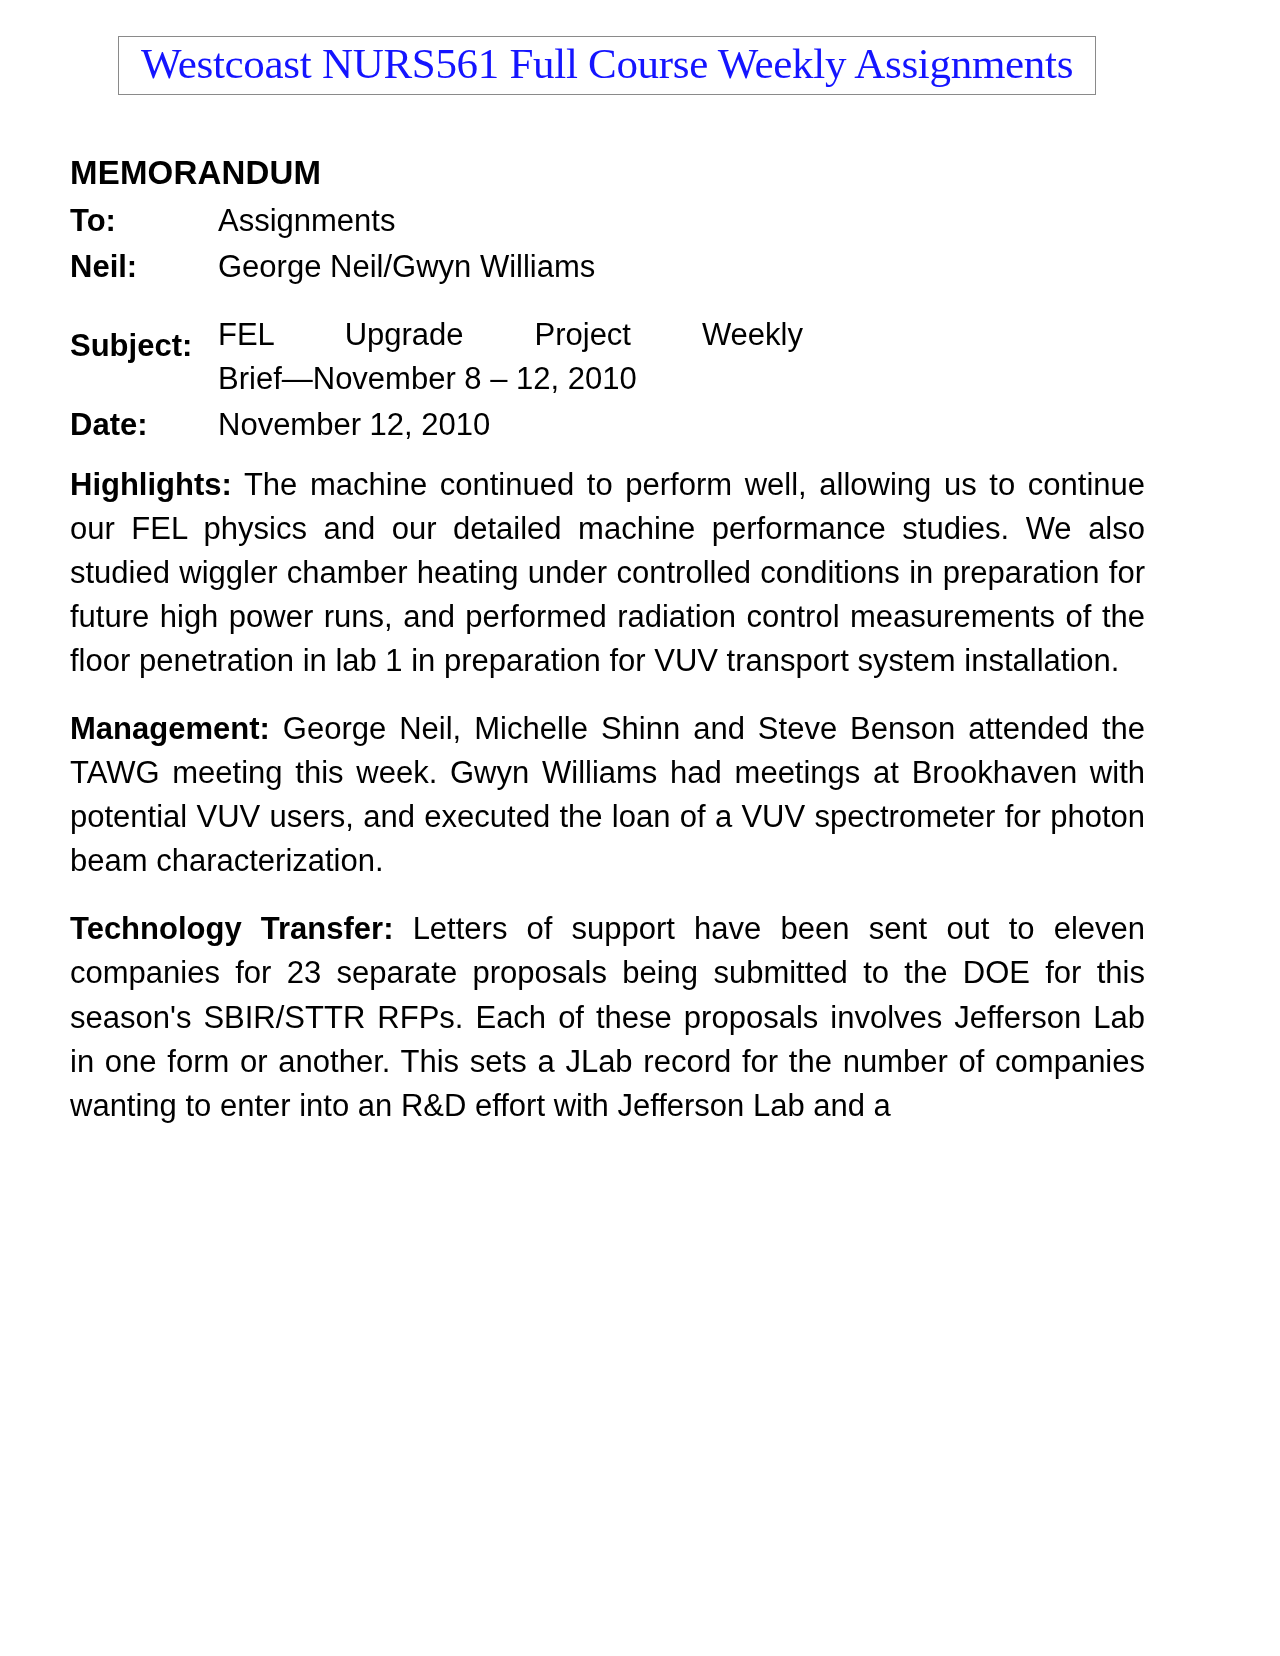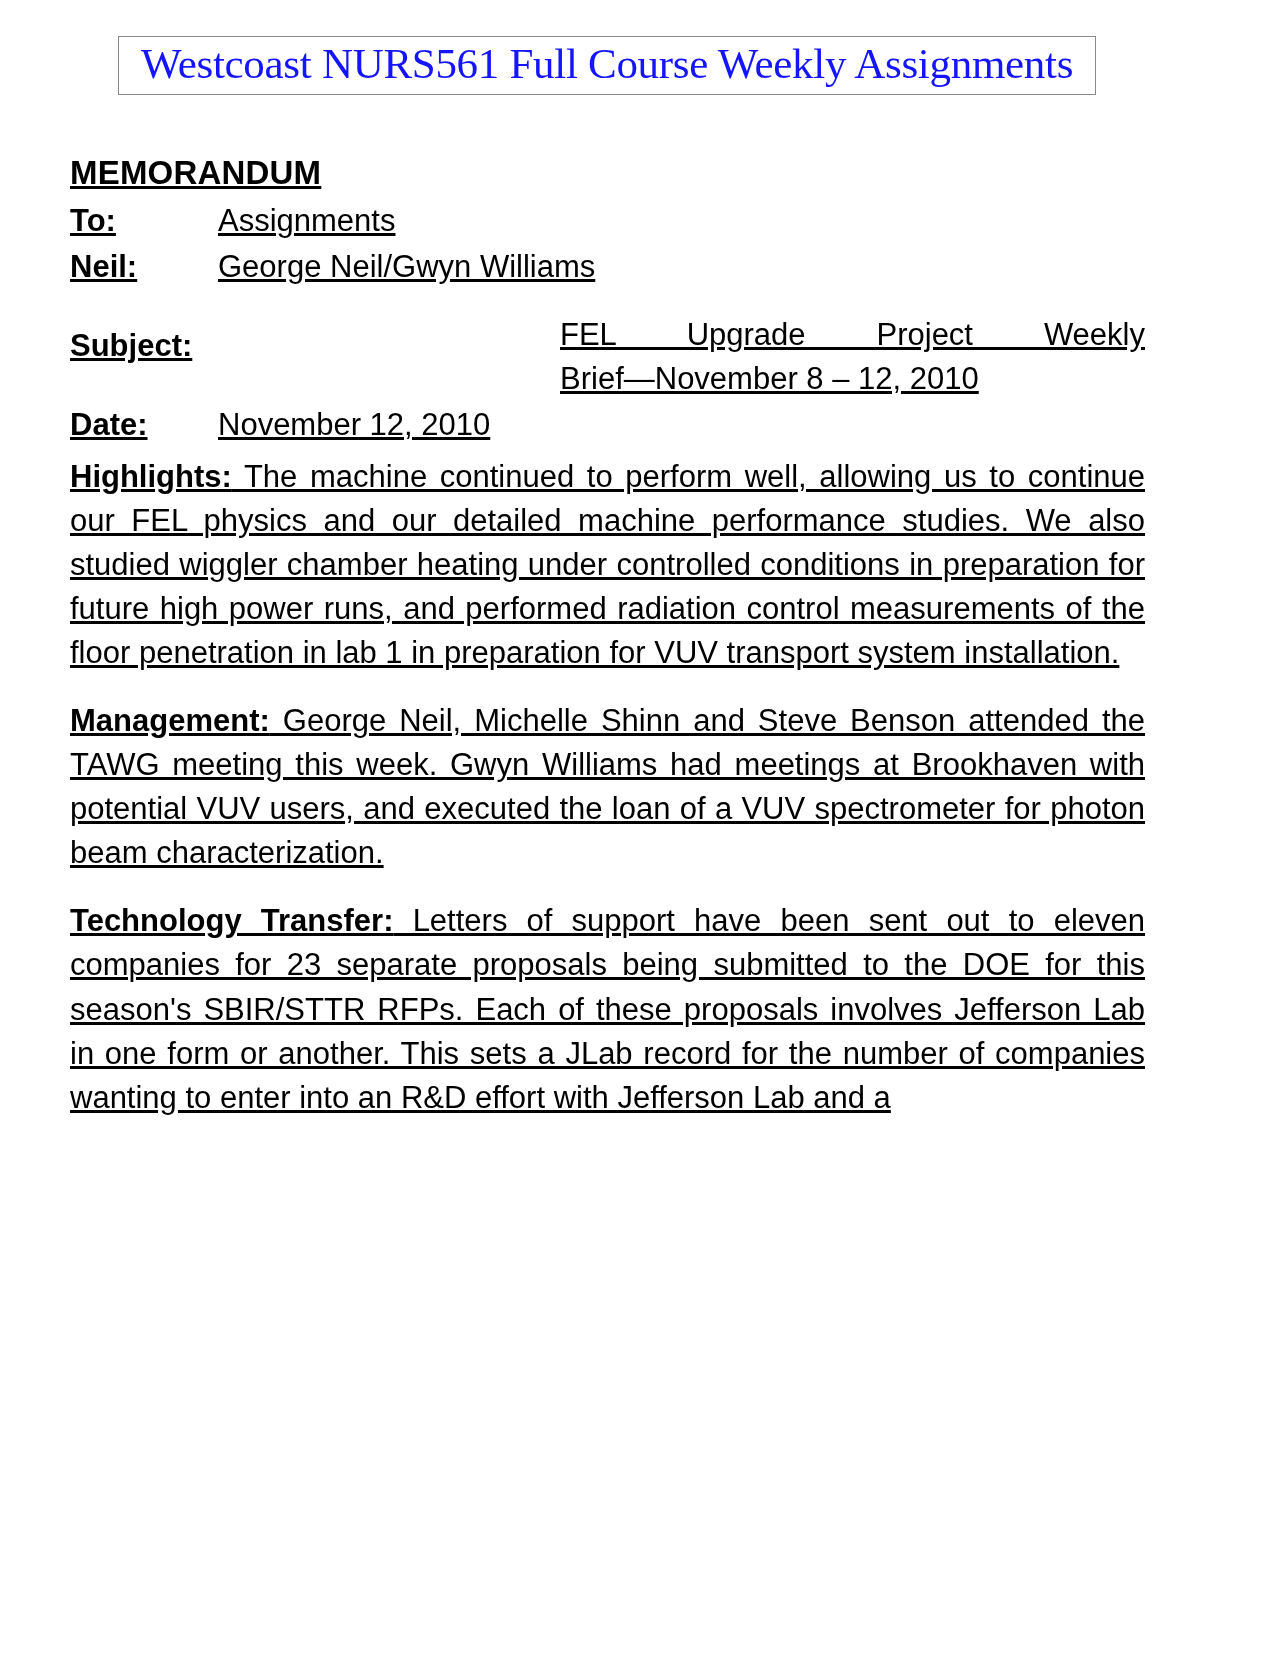--- a/index.html
+++ b/index.html
@@ -38,35 +38,33 @@
     line-height: 1.05;
     color: #1414ff;
     white-space: nowrap;
     letter-spacing: -0.3px;
   }
   .body-area {
     position: absolute;
     left: 70px;
     top: 152px;
     width: 1075px;
-    text-decoration: underline;
   }
   .memo-heading {
     font-family: "Liberation Sans", sans-serif;
     font-weight: bold;
     font-size: 33px;
     line-height: 1.25;
     margin: 0 0 6px 0;
     letter-spacing: 0.2px;
   }
   .field-row {
     display: flex;
     align-items: flex-start;
     margin-bottom: 2px;
-    justify-content: space-between;
   }
   .field-label {
     font-family: "Liberation Sans", sans-serif;
     font-weight: bold;
     font-size: 31px;
     line-height: 1.42;
     width: 148px;
     flex: 0 0 148px;
     white-space: nowrap;
   }
@@ -92,21 +90,21 @@
   }
   .para {
     font-family: "Liberation Sans", sans-serif;
     font-size: 31px;
     line-height: 1.42;
     text-align: justify;
     text-align-last: left;
     margin: 0 0 24px 0;
   }
   .para.tight {
-    margin-top: 8px;
+    margin-top: 16px;
   }
   .para b {
     font-weight: bold;
   }
   .last-para {
     margin-bottom: 0;
   }
 </style>
 </head>
 <body>

